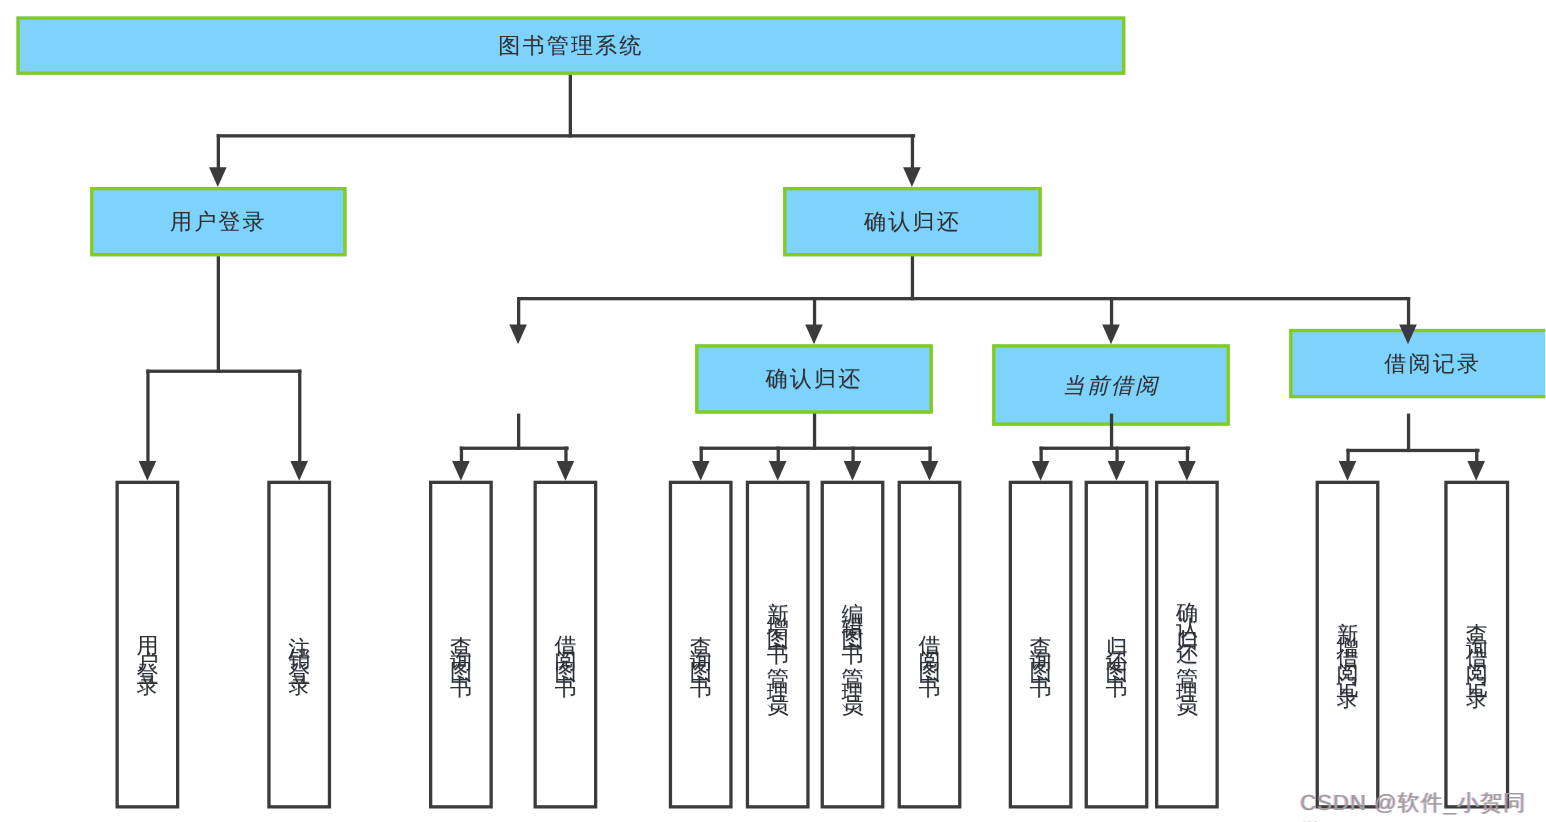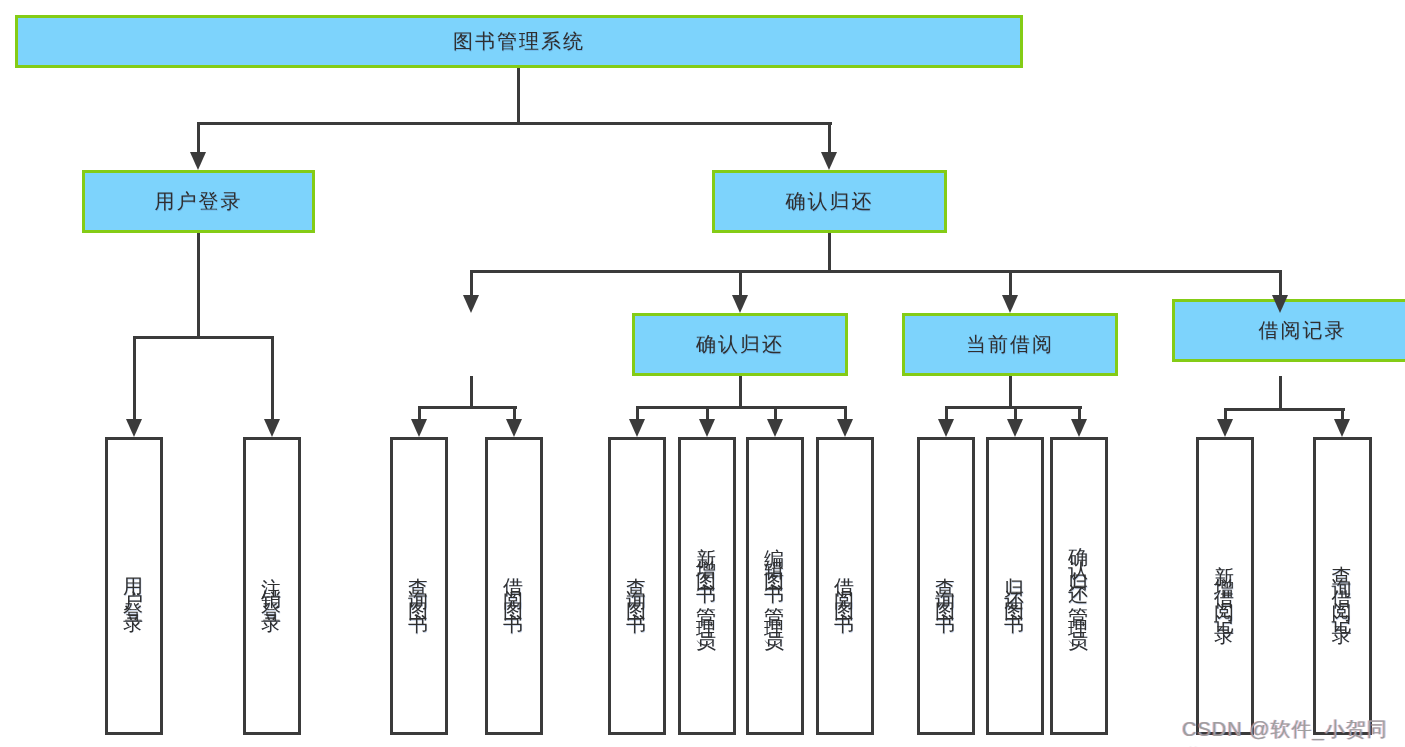--- a/index.html
+++ b/index.html
@@ -48,21 +48,21 @@
 
   <div class="node" style="left:712px;top:170px;width:235px;height:63px;">
     <span>确认归还</span>
   </div>
 
 
   <div class="node" style="left:632px;top:313px;width:216px;height:63px;">
     <span>确认归还</span>
   </div>
 
-  <div class="node" style="left:902px;top:313px;width:216px;height:63px;">
+  <div class="node" style="left:902px;top:313px;width:216px;height:74px;font-style:italic;">
     <span>当前借阅</span>
   </div>
 
   <div class="node" style="left:1172px;top:299px;width:261px;height:63px;">
     <span>借阅记录</span>
   </div>
 
   <div class="vnode" style="left:105px;top:437px;width:58px;height:298px;">
     <span>用户登录</span>
   </div>

